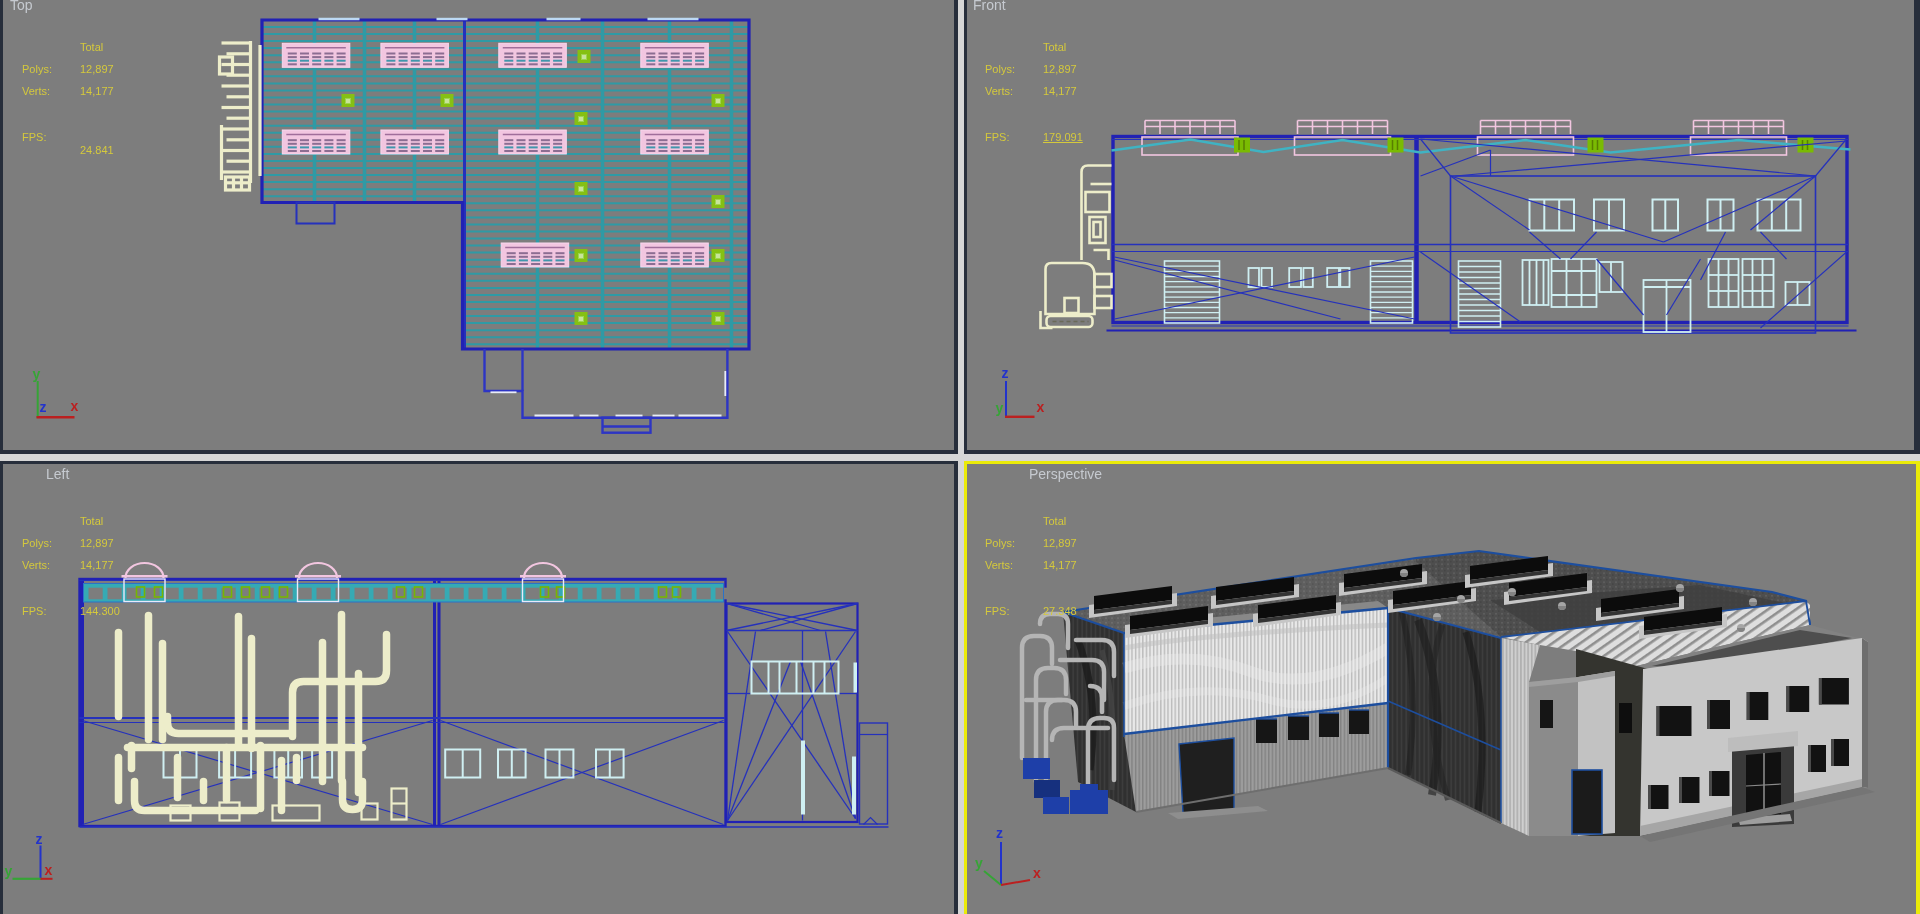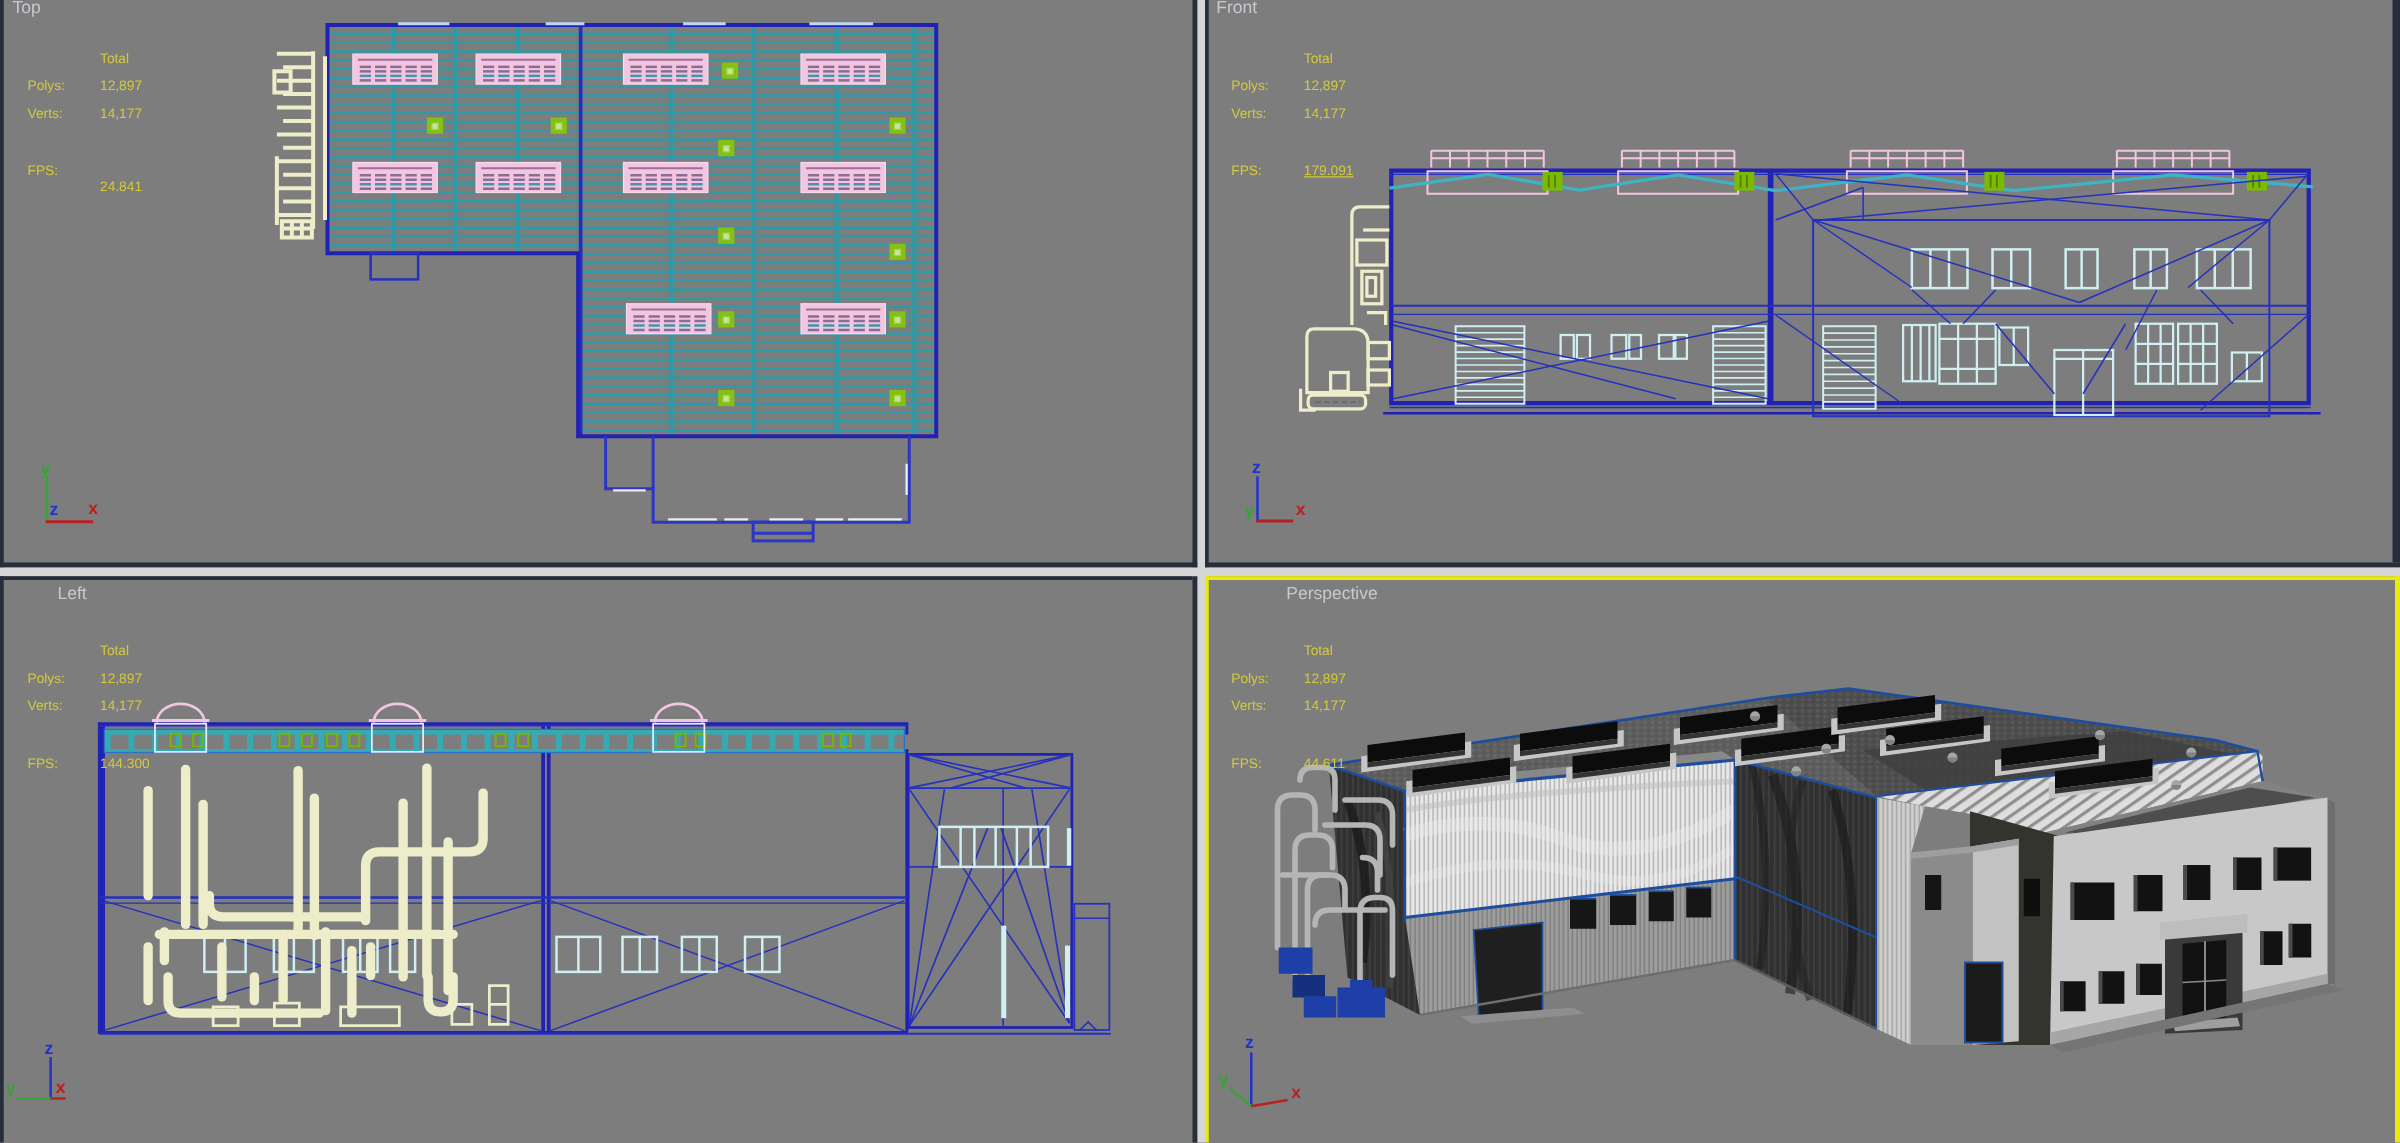--- a/index.html
+++ b/index.html
@@ -46,21 +46,21 @@
 <div class="st" style="left:22px;top:559px;">Verts:</div>
 <div class="st" style="left:80px;top:559px;">14,177</div>
 <div class="st" style="left:22px;top:605px;">FPS:</div>
 <div class="st" style="left:80px;top:605px;">144.300</div>
 <div class="st" style="left:1043px;top:515px;">Total</div>
 <div class="st" style="left:985px;top:537px;">Polys:</div>
 <div class="st" style="left:1043px;top:537px;">12,897</div>
 <div class="st" style="left:985px;top:559px;">Verts:</div>
 <div class="st" style="left:1043px;top:559px;">14,177</div>
 <div class="st" style="left:985px;top:605px;">FPS:</div>
-<div class="st" style="left:1043px;top:605px;">44.611</div>
+<div class="st" style="left:1043px;top:605px;">27.348</div>
 <svg style="left:2.5px;top:0px" width="951" height="450" viewBox="2.5 0 951 450">
 <defs>
       <clipPath id="clipL">
         <polygon points="261.5,20 748.5,20 748.5,349 462,349 462,202.5 261.5,202.5"></polygon>
       </clipPath>
     </defs>
 <g clip-path="url(#clipL)">
       <line x1="261" y1="27.0" x2="749" y2="27.0" stroke="#2f9aa5" stroke-width="2.0"></line>
       <line x1="261" y1="34.0" x2="749" y2="34.0" stroke="#2f9aa5" stroke-width="2.0"></line>
       <line x1="261" y1="41.1" x2="749" y2="41.1" stroke="#2f9aa5" stroke-width="2.0"></line>

